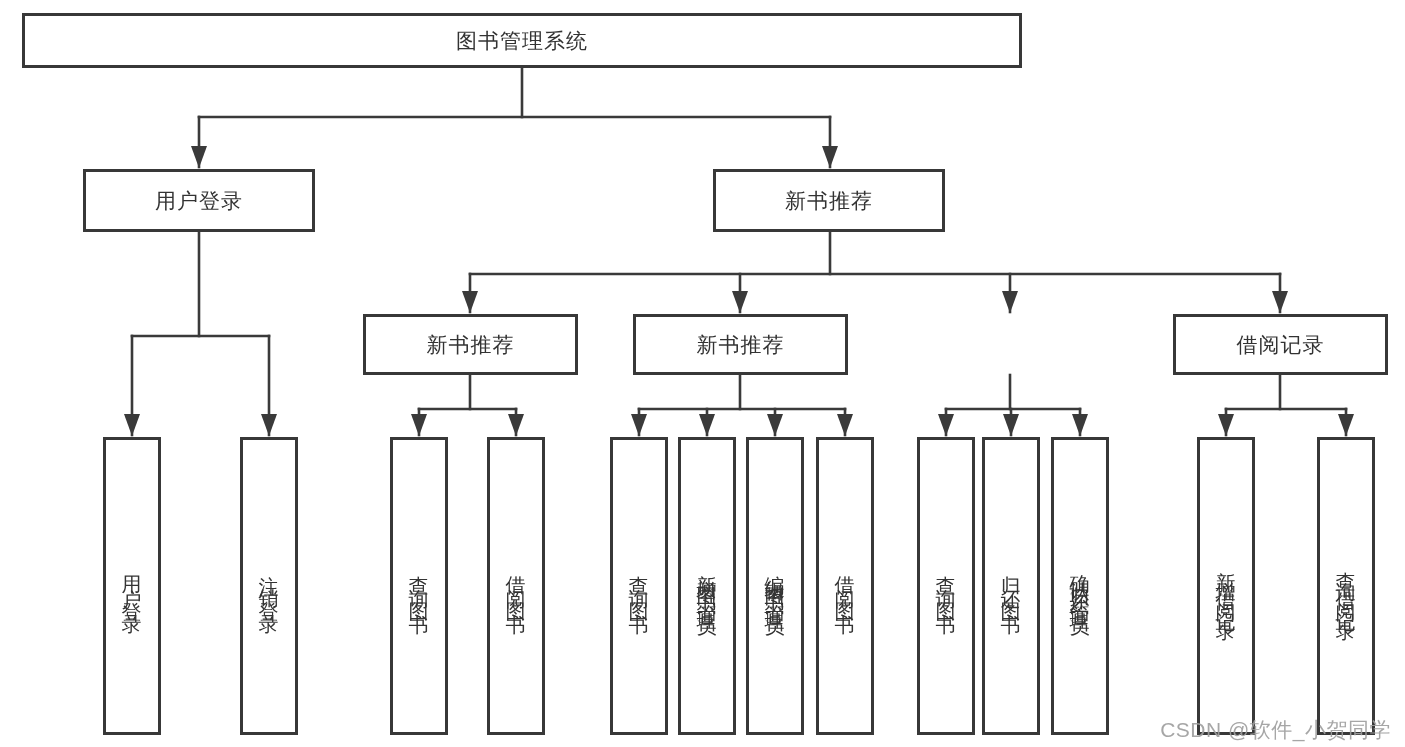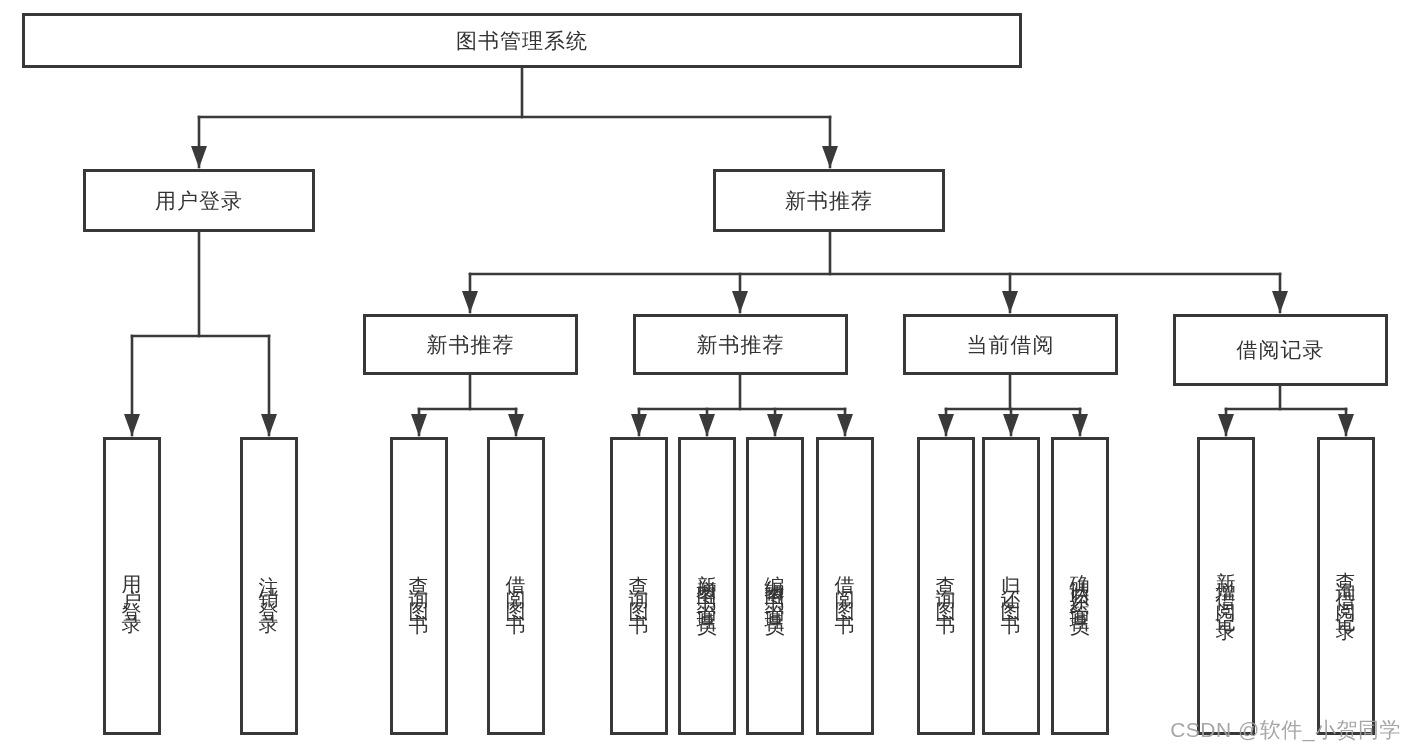--- a/index.html
+++ b/index.html
@@ -60,21 +60,21 @@
     color: #333333;
     font-size: 20px;
     line-height: 1;
     white-space: nowrap;
   }
   .sp-wide span  { letter-spacing: 13px; }
   .sp-mid span   { letter-spacing: 10px; }
   .sp-tight span { letter-spacing: 6px;  }
   #watermark {
     position: absolute;
-    right: 4px;
+    right: 14px;
     top: 716px;
     z-index: 2;
     font-size: 21px;
     color: rgba(158,158,158,0.92);
     letter-spacing: 0.5px;
     white-space: nowrap;
   }
 </style>
 </head>
 <body>
@@ -139,24 +139,21 @@
   <div class="box hbox" style="left:713px; top:169px; width:232px; height:63px;">
     <span>新书推荐</span>
   </div>
 
   <div class="box hbox" style="left:363px; top:314px; width:215px; height:61px;">
     <span>新书推荐</span>
   </div>
   <div class="box hbox" style="left:633px; top:314px; width:215px; height:61px;">
     <span>新书推荐</span>
   </div>
-  <div class="box hbox" style="left:903px; top:314px; width:215px; height:61px;">
-    <span>当前借阅</span>
-  </div>
-  <div class="box hbox" style="left:1173px; top:314px; width:215px; height:72px;">
+  <div class="box hbox" style="left:1173px; top:314px; width:215px; height:61px;">
     <span>借阅记录</span>
   </div>
 
   <div class="box vbox sp-wide" style="left:103px;">
     <span>用户登录</span>
   </div>
   <div class="box vbox sp-wide" style="left:240px;">
     <span>注销登录</span>
   </div>
 

